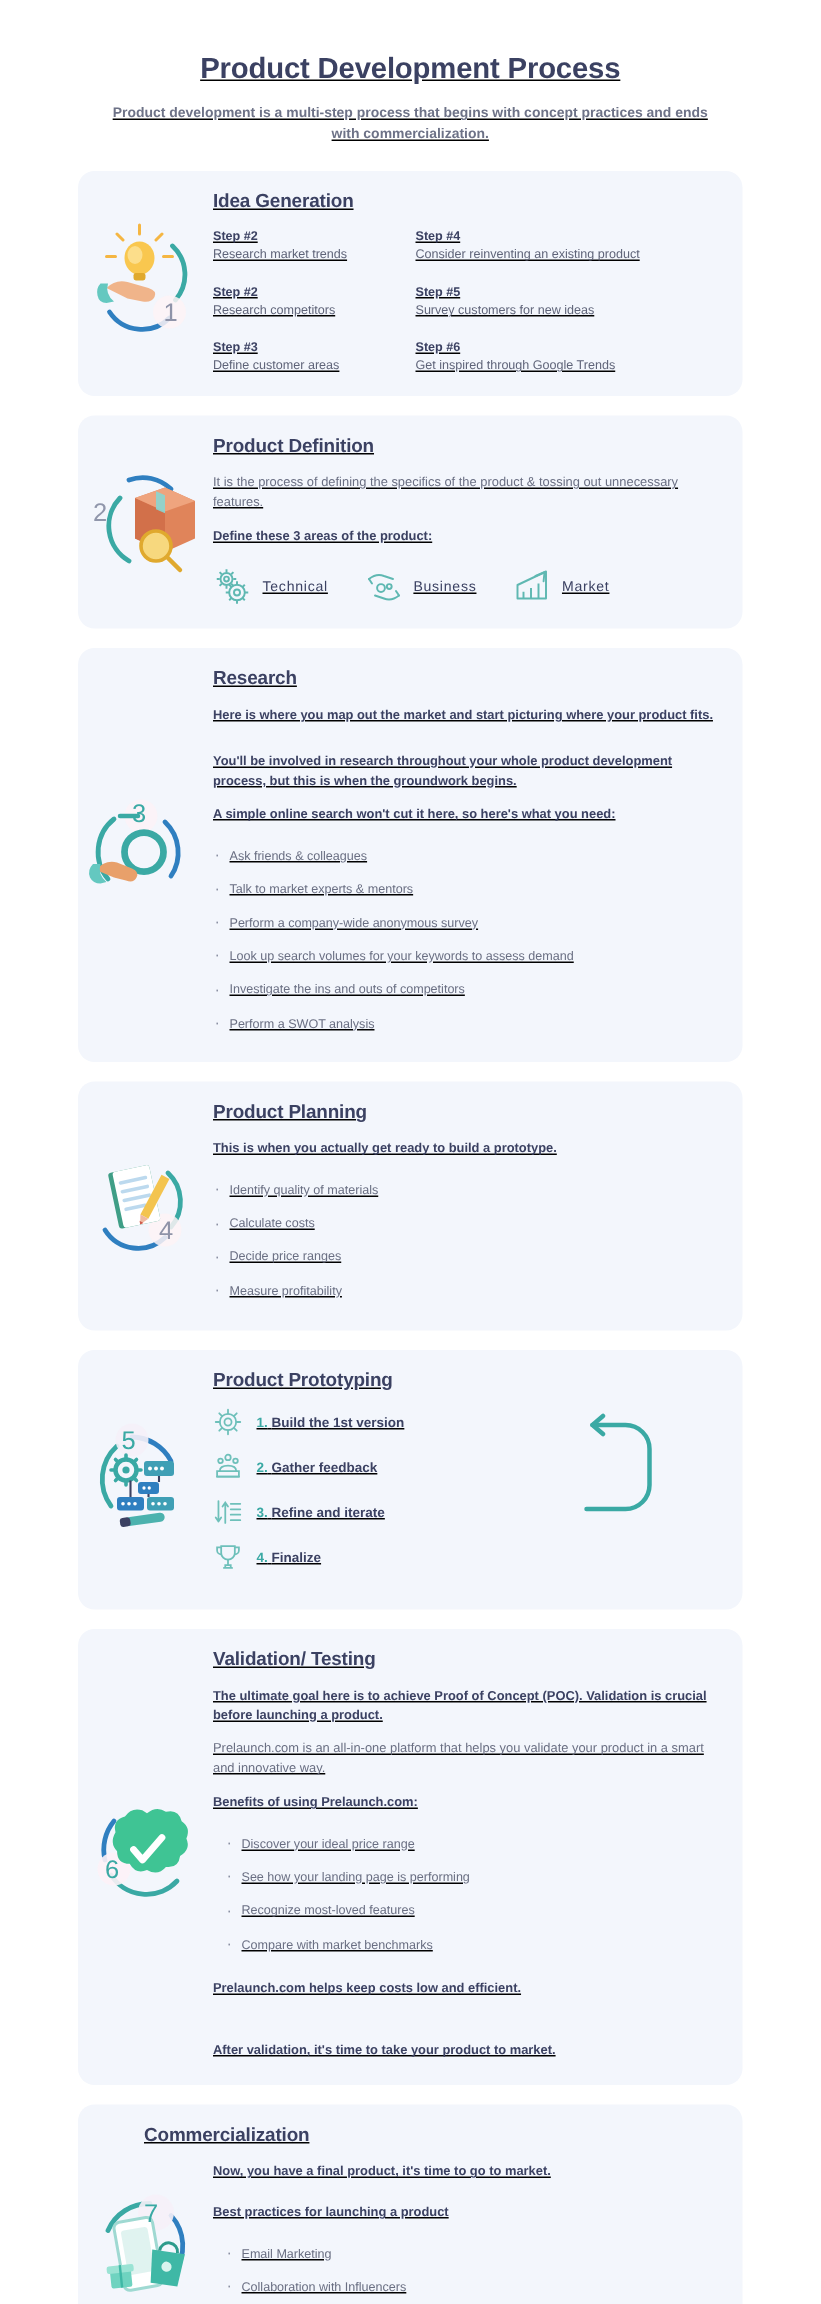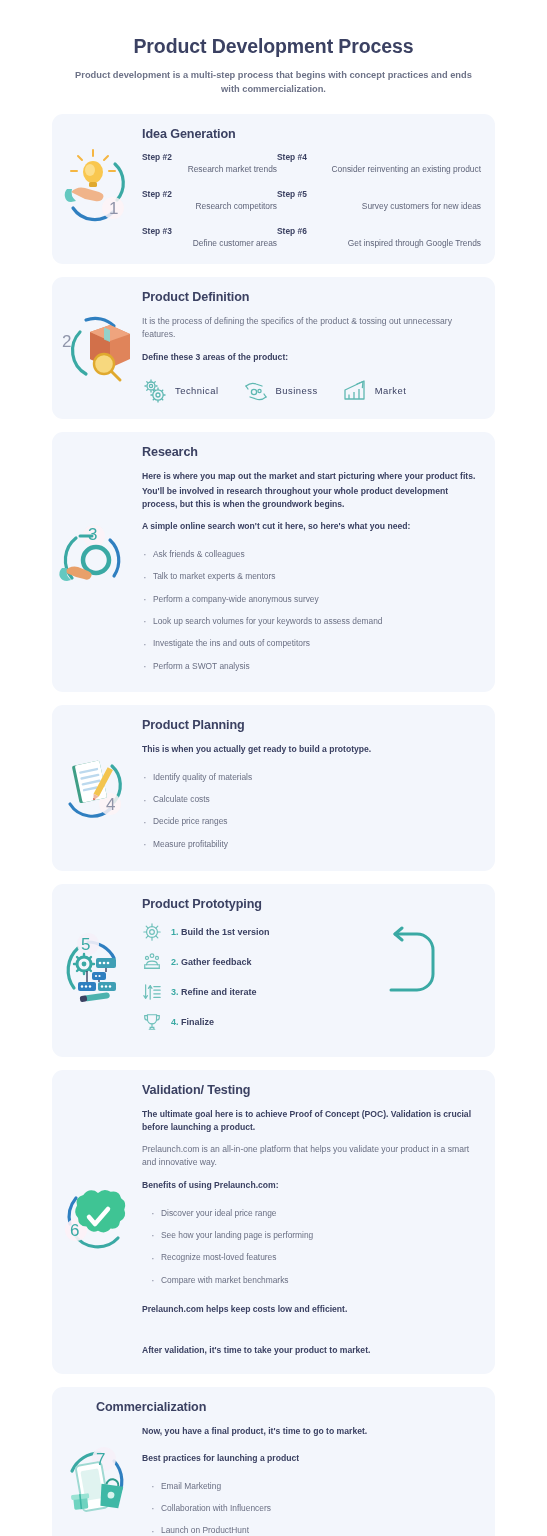--- a/index.html
+++ b/index.html
@@ -9,20 +9,21 @@
     background: #ffffff;
     font-family: "Liberation Sans", "DejaVu Sans", sans-serif;
     -webkit-font-smoothing: antialiased;
   }
   .page {
     width: 547px;
     height: 1536px;
     position: relative;
     overflow: hidden;
     background: #ffffff;
+    text-decoration: underline;
   }
 
   
   .header { padding: 34px 60px 0 60px; text-align: center; }
   .main-title {
     font-size: 19.5px;
     font-weight: bold;
     color: #3b4162;
     letter-spacing: -0.1px;
     line-height: 1.25;
@@ -79,21 +80,20 @@
   .step-label {
     font-size: 8.4px;
     font-weight: bold;
     color: #3b4162;
     margin-bottom: 2px;
   }
   .step-text {
     font-size: 8.4px;
     color: #5f6479;
     line-height: 1.3;
-    text-align: right;
   }
 
   
   .p-bold {
     font-size: 8.6px;
     font-weight: bold;
     color: #3b4162;
     line-height: 1.5;
     margin-bottom: 10px;
   }
@@ -288,21 +288,21 @@
           <circle cx="40" cy="20" r="11" fill="#fdf3f6" opacity="0.8"></circle>
           <line x1="26" y1="20" x2="38" y2="20" stroke="#3aa9a4" stroke-width="3" stroke-linecap="round"></line>
           <circle cx="42" cy="44" r="13" fill="none" stroke="#3aa9a4" stroke-width="4.5"></circle>
           <path d="M10 56 q6 -7 14 -5 l10 4 q5 2 3 6 q-2 4 -7 2 l-8 -2" fill="#e8a06a"></path>
           <path d="M8 52 q-4 4 -2 9 q2 4 7 4 l4 -1 q-6 -5 -4 -12 z" fill="#64c8c0"></path>
           <text x="34" y="24" font-size="17" font-family="Liberation Sans, sans-serif" fill="#3aa9a4">3</text>
         </svg>
       </div>
       <div class="card-body">
         <div class="sec-title">Research</div>
-        <div class="p-bold" style="margin-bottom:2px">Here is where you map out the market and start picturing where your product fits.</div>
+        <div class="p-bold" style="margin-bottom:18px">Here is where you map out the market and start picturing where your product fits.</div>
         <div class="p-bold">You'll be involved in research throughout your whole product development process, but this is when the groundwork begins.</div>
         <div class="p-bold">A simple online search won't cut it here, so here's what you need:</div>
         <ul class="bullets">
           <li>Ask friends &amp; colleagues</li>
           <li>Talk to market experts &amp; mentors</li>
           <li>Perform a company-wide anonymous survey</li>
           <li>Look up search volumes for your keywords to assess demand</li>
           <li>Investigate the ins and outs of competitors</li>
           <li>Perform a SWOT analysis</li>
         </ul>

